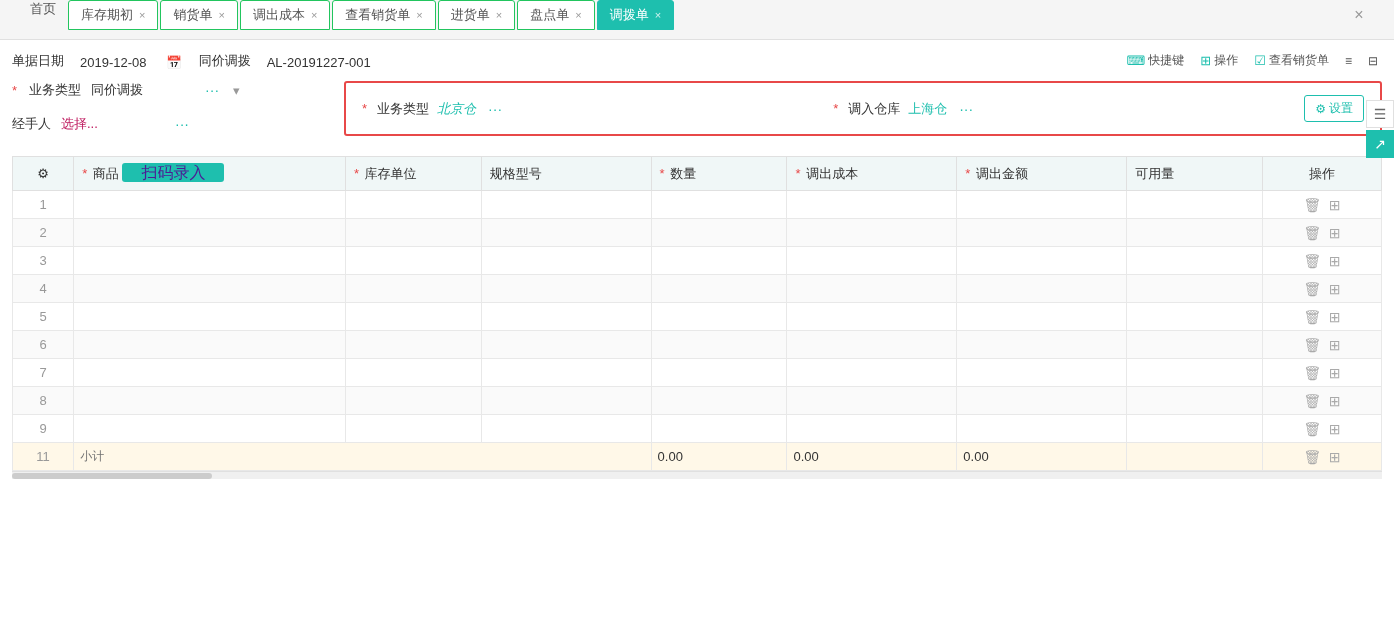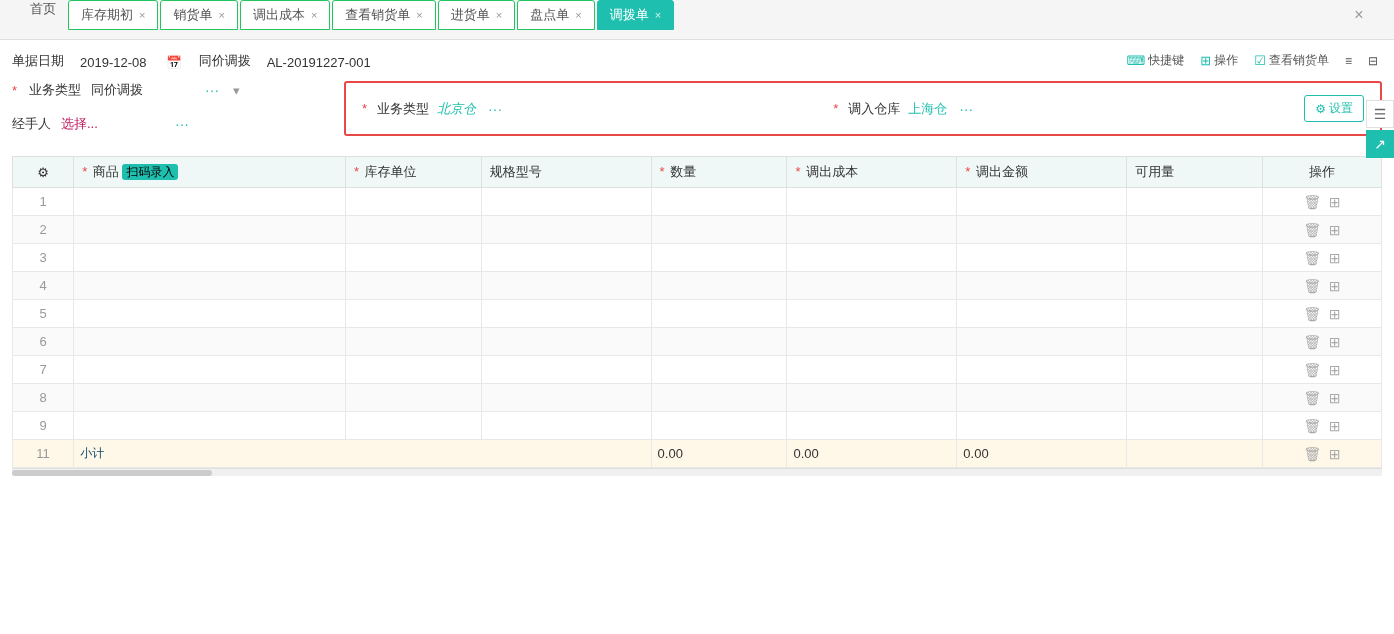--- a/index.html
+++ b/index.html
@@ -89,21 +89,21 @@
     }
     .data-table td {
       border: 1px solid #e8e8e8; padding: 4px 6px; height: 28px;
     }
     .data-table tr:nth-child(even) td { background: #fafafa; }
     .data-table tr.subtotal td { background: #fff8e8; font-weight: 500; }
     .row-num { color: #999; text-align: center; width: 30px; }
     .col-actions { text-align: center; width: 70px; }
 
     .scan-btn {
-      background: #1ebfae; color: #000000; font-size: 12px; padding: 1px 4px;
+      background: #1ebfae; color: #4c1d95; font-size: 16px; padding: 1px 19px;
       border-radius: 3px; cursor: pointer; white-space: nowrap;
     }
     .action-icon { color: #aaa; cursor: pointer; font-size: 14px; margin: 0 2px; }
 
     
     .right-toolbar {
       position: fixed; right: 0; top: 100px; display: flex;
       flex-direction: column; gap: 2px; z-index: 10;
     }
     .right-tool-btn {
@@ -398,21 +398,21 @@
         <td></td>
         <td></td>
         <td></td>
         <td class="col-actions">
           <span class="action-icon">🗑</span>
           <span class="action-icon">⊞</span>
         </td>
       </tr>
           <tr class="subtotal">
         <td class="row-num">11</td>
-        <td colspan="3" style="color:#0c4a6e;font-size:12px;">小计</td>
+        <td colspan="3" style="color:#737373;font-size:12px;">小计</td>
         <td>0.00</td>
         <td>0.00</td>
         <td>0.00</td>
         <td></td>
         <td class="col-actions">
           <span class="action-icon">🗑</span>
           <span class="action-icon">⊞</span>
         </td>
       </tr>
         </tbody>

